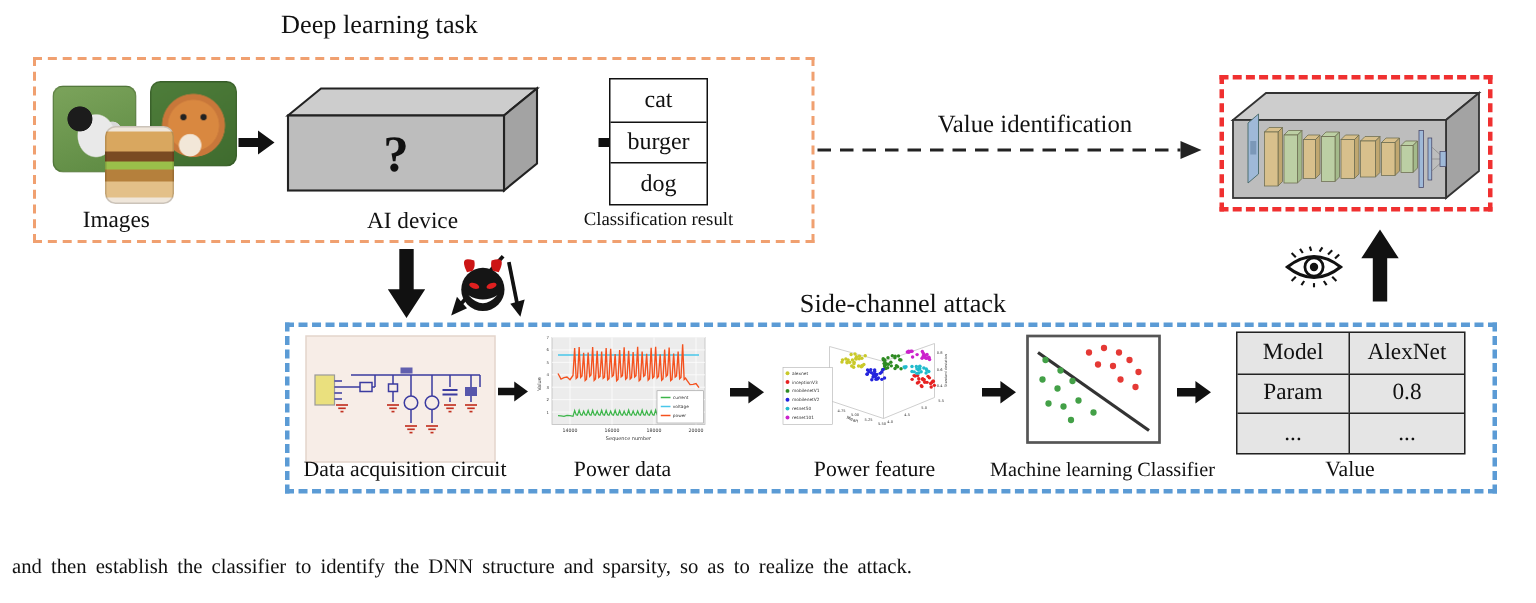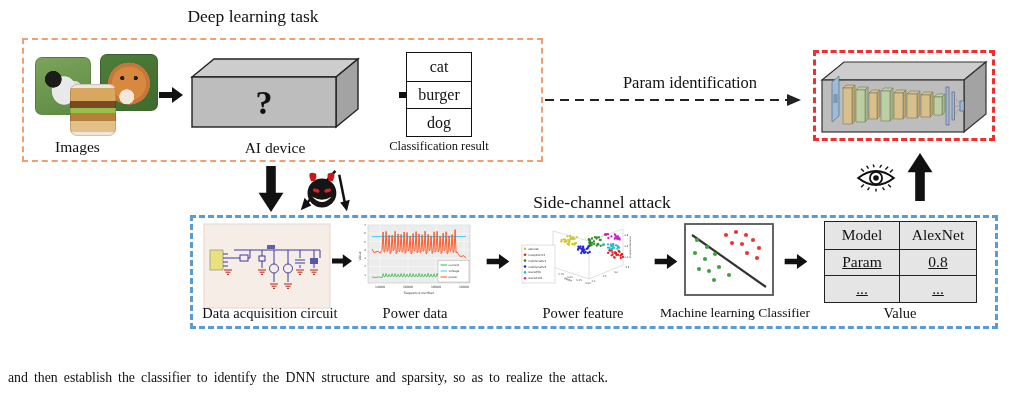--- a/index.html
+++ b/index.html
@@ -11,21 +11,21 @@
   .photo{position:absolute;border-radius:7px;border:1px solid rgba(0,0,0,.15);}
   .ctable{position:absolute;box-sizing:border-box;border:1.6px solid #111;background:#fff;
           display:grid;grid-template-rows:repeat(3,1fr);font-size:16px;text-align:left;}
   .ctable>div{display:flex;align-items:center;justify-content:center;border-top:1.4px solid #111;}
   .ctable>div:first-child{border-top:none;}
   .rtable{position:absolute;box-sizing:border-box;border:1.6px solid #222;background:#e5e5e5;
           display:grid;grid-template-columns:74px 1fr;grid-template-rows:repeat(3,1fr);
           font-size:15.5px;text-align:center;}
   .rtable>div{display:flex;align-items:center;justify-content:center;}
   .rtable>div:nth-child(even){border-left:1.4px solid #222;}
-  .rtable>div:nth-child(n+3){border-top:1.4px solid #222;text-decoration:underline;}
+  .rtable>div:nth-child(n+3){border-top:1.4px solid #222;}
   .cap{position:absolute;left:8px;width:1012px;font-size:13.8px;color:#111;
        white-space:pre;word-spacing:2.6px;}
   svg{position:absolute;overflow:visible;}
   svg text{font-family:"DejaVu Sans",sans-serif;fill:#333;}
 </style>
 </head>
 <body>
 
 <div class="stage">
 
@@ -64,21 +64,21 @@
     <path d="M0,6 H13 V1 L24,9 13,17 V12 H0 Z" fill="var(--ink)"></path>
   </svg>
 
   <div class="ctable" style="left:406px;top:52px;width:66px;height:85px">
     <div>cat</div>
     <div>burger</div>
     <div>dog</div>
   </div>
   <div class="lbl" style="left:380px;top:139px;width:118px;font-size:12.5px">Classification result</div>
 
-  <div class="title" style="left:585px;top:73px;width:210px;font-size:16.5px">Param identification</div>
+  <div class="title" style="left:585px;top:73px;width:210px;font-size:16.5px">Value identification</div>
   <svg style="left:545px;top:91px" width="256" height="18" viewBox="0 0 256 18">
     <line x1="0" y1="9" x2="242" y2="9" stroke="#222" stroke-width="2" stroke-dasharray="9,6"></line>
     <polygon points="242,3 256,9 242,15" fill="#222"></polygon>
   </svg>
 
   <div class="dash" style="left:813px;top:50px;width:182px;height:91px;border:3.5px dashed var(--red-border)"></div>
   <svg id="dnn-svg" style="left:816px;top:54px" width="176" height="84" viewBox="0 0 176 84">
     <polygon points="6,26 28,8 170,8 148,26" style="fill:var(--gray-top)" stroke="#333" stroke-width="1.2"></polygon>
     <polygon points="148,26 170,8 170,60 148,78" style="fill:var(--gray-side)" stroke="#333" stroke-width="1.2"></polygon>
     <rect x="6" y="26" width="142" height="52" style="fill:var(--gray-front)" stroke="#333" stroke-width="1.2"></rect>

